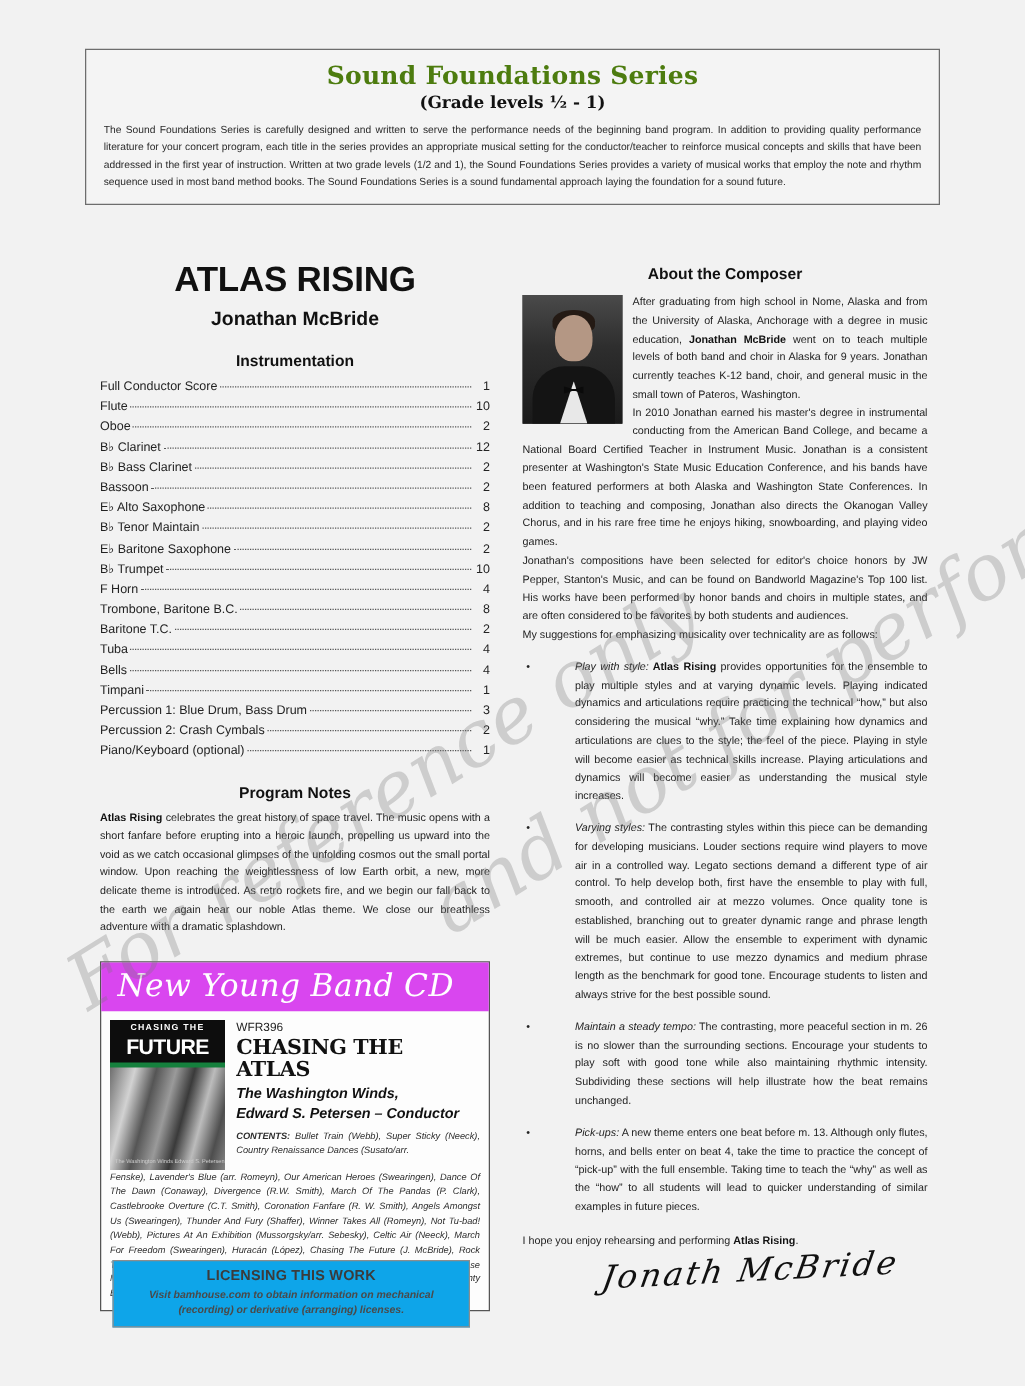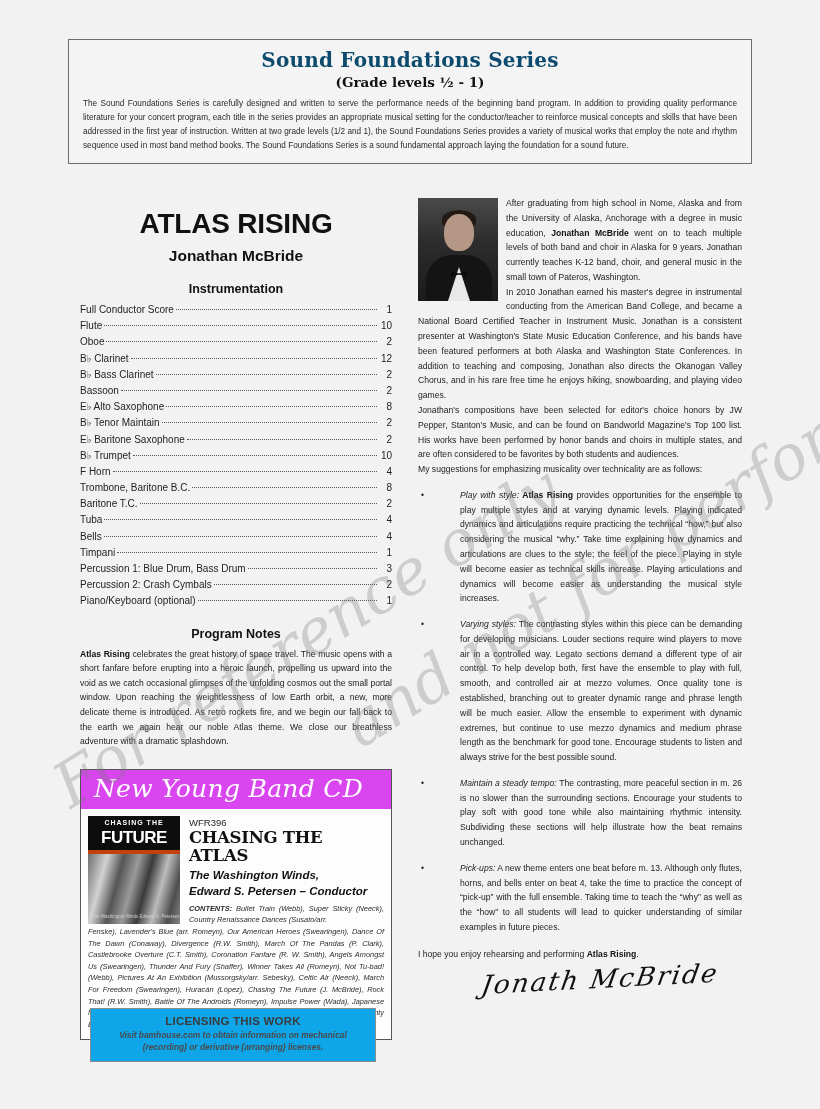--- a/index.html
+++ b/index.html
@@ -27,21 +27,21 @@
     border:1px solid #6d6d6d;
     background:#f4f4f4;
     padding:7px 14px 10px 14px;
   }
   .series-title {
     text-align:center;
     font-family:"DejaVu Serif", serif;
     font-weight:bold;
     font-size:20px;
     letter-spacing:0.2px;
-    color:#0c4a6e;
+    color:#4d7c0f;
     margin:1px 0 2px 0;
   }
   .series-sub {
     text-align:center;
     font-family:"DejaVu Serif", serif;
     font-weight:bold;
     font-size:13.5px;
     color:#111;
     margin:0 0 7px 0;
   }
@@ -139,22 +139,22 @@
     font-family:"DejaVu Serif", serif;
     font-style:italic;
     font-size:25px;
     padding:4px 15px 6px 0;
     letter-spacing:0.3px;
   }
   .cd-body { padding:7px 7px 8px 7px; }
   .cd-top { display:flex; gap:8px; }
   .cd-art {
     flex:0 0 92px;
-    height:108px;
-    background:#c2410c;
+    height:120px;
+    background:#15803d;
     position:relative;
     overflow:hidden;
     padding-left:26px;
   }
   .cd-art .ca1 {
     position:absolute; left:0; top:0; right:0; height:34px;
     background:#0d0d0d;
     color:#fff;
     font-weight:bold;
     font-size:7px;
@@ -438,20 +438,21 @@
                 <b>CONTENTS:</b><span> Bullet Train (Webb), Super Sticky (Neeck), Country Renaissance Dances (Susato/arr.</span>
               </div>
             </div>
           </div>
           <div class="cd-contents-rest">Fenske), Lavender's Blue (arr. Romeyn), Our American Heroes (Swearingen), Dance Of The Dawn (Conaway), Divergence (R.W. Smith), March Of The Pandas (P. Clark), Castlebrooke Overture (C.T. Smith), Coronation Fanfare (R. W. Smith), Angels Amongst Us (Swearingen), Thunder And Fury (Shaffer), Winner Takes All (Romeyn), Not Tu-bad! (Webb), Pictures At An Exhibition (Mussorgsky/arr. Sebesky), Celtic Air (Neeck), March For Freedom (Swearingen), Huracán (López), Chasing The Future (J. McBride), Rock That! (R.W. Smith), Battle Of The Androids (Romeyn), Impulse Power (Wada), Japanese Morning Song (Sila), Atlas Rising (J. McBride), Soft Kitty (Nawlin/arr. A. Clark), Mighty Empire (R.W. Smith)</div>
         </div>
       </div>
     </div>
 
     <div class="col-right">
+      <div class="sec-head right">About the Composer</div>
 
       <div class="rtext">
         <span class="composer-photo">
           <span class="cp-bg"></span>
           <span class="cp-body"></span>
           <span class="cp-shirt"></span>
           <span class="cp-hair"></span>
           <span class="cp-head"></span>
           <span class="cp-bow"></span>
         </span>

